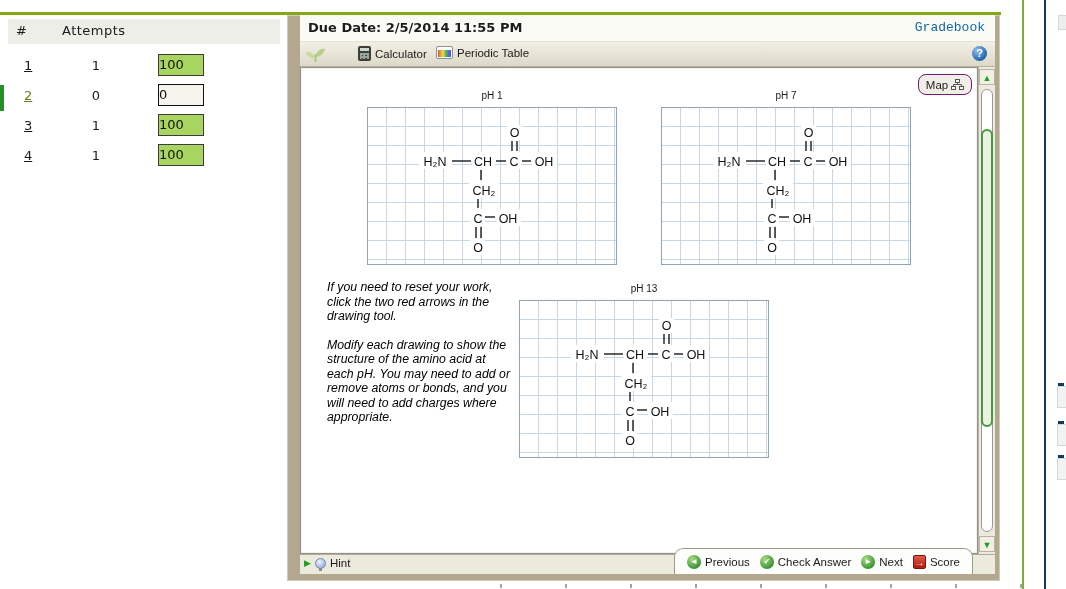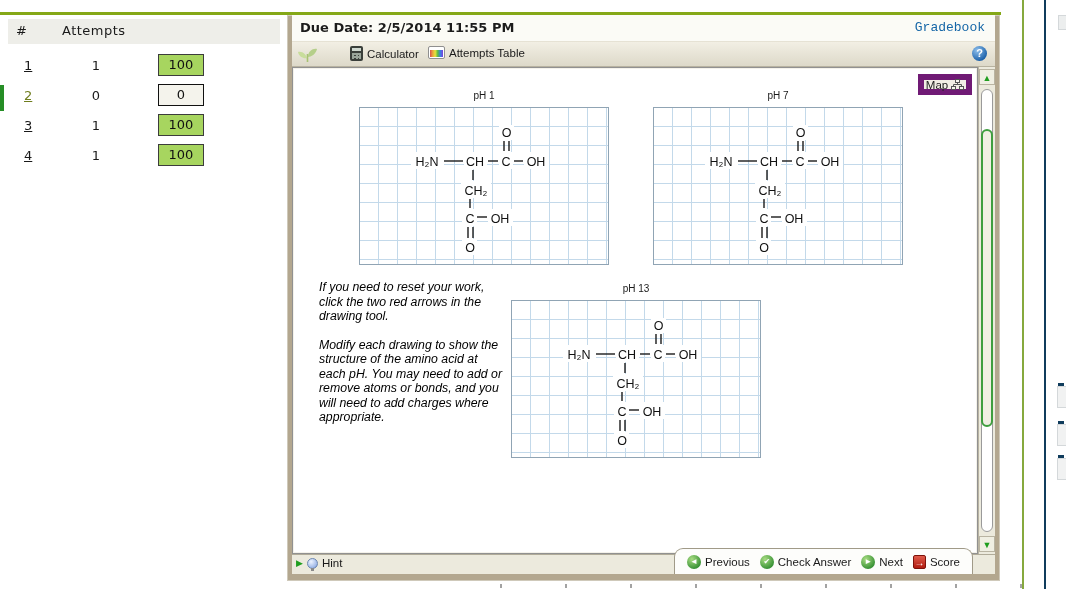--- a/index.html
+++ b/index.html
@@ -19,27 +19,27 @@
   .sb-head .c-att  { position:absolute; left:54px; top:4px; letter-spacing:.5px; }
   .sb-head .c-sco  { position:absolute; left:152px; top:4px; letter-spacing:.5px;margin-top:28px; }
   .sb-row { position:absolute; left:0; width:281px; height:30px; }
   .sb-row .qlink { position:absolute; left:24px; top:6px; font-size:13px; color:#1a1a1a;
                    text-decoration:underline; cursor:pointer; }
   .sb-row.current .qlink { color:#6f7d1e; }
   .sb-row .att { position:absolute; left:66px; top:6px; width:60px; text-align:center;
                  font-size:13px; color:#1a1a1a; }
   .sb-row .score-box { position:absolute; left:158px; top:2px; width:46px; height:22px;
                  border:1px solid #3c3c3c; background:#a7d55f; font-size:13px; color:#111;
-                 text-align:center; line-height:20px; }
+                 line-height:20px; }
   .sb-row.unscored .score-box { background:#f4f3ec; border-color:#111; }
   .cur-bar { position:absolute; left:0; top:70px; width:4px; height:26px; background:#268e26; }
 
   
   .window { position:absolute; left:287px; top:15px; width:713px; height:566px;
-            background:#b3a78f; padding:0 5px 7px 5px;
+            background:#b3a78f; padding:0 5px 7px 13px;
             box-shadow:0 0 0 1px #cfc9ba inset; }
   .win-inner { position:relative; width:100%; height:100%; background:#fff;
                display:flex; flex-direction:column; }
 
   .duebar { position:relative; height:26px; background:#fbfbf6; flex:0 0 26px; }
   .due-text { position:absolute; left:8px; top:5px; font-size:13px; font-weight:700;
               color:#1c1c1c; font-family:"DejaVu Sans", sans-serif; }
   .gradebook { position:absolute; right:10px; top:5px; font-size:13px; color:#1566a7;
                cursor:pointer; font-family:Liberation Mono, monospace; }
 
@@ -71,21 +71,21 @@
               border-bottom:1px solid #9a9484; }
   .qtab { position:absolute; left:2px; top:2px; height:20px; padding:0 14px 0 8px;
           background:#f1eee5; border:1px solid #9a9484; border-bottom:none;
           border-radius:2px 9px 0 0; font-size:11.5px; color:#222; line-height:19px;
           cursor:pointer; }
 
   .content-row { position:relative; flex:1 1 auto; display:flex; background:#d6d2c4; }
   .content { position:relative; flex:1 1 auto; background:#fff;
              border:1px solid #919191; box-shadow:0 0 0 1px #f4f2ea inset; }
   .map-btn { position:absolute; top:6px; right:5px; width:54px; height:21px;
-             background:#f1eee5; border:6px solid #701a75; border-radius:0;
+             background:#f1eee5; border:1px solid #701a75; border-radius:8px;
              font-size:11.5px; color:#222; display:flex; align-items:center;
              justify-content:center; gap:3px; cursor:pointer; }
 
   .panel { position:absolute; }
   .panel-title { width:250px; text-align:center; font-size:10px; color:#1a1a1a;
                  margin-bottom:6px; }
   .mol-slot { position:relative; width:250px; height:158px; background:
       repeating-linear-gradient(to right, transparent 0 18px, #c3d9ea 18px 19px),
       repeating-linear-gradient(to bottom, transparent 0 18px, #c3d9ea 18px 19px),
       #fff;
@@ -198,21 +198,21 @@
             <path d="M12 13 C12 7 17 4 21 5 C20 10 15 13 12 13 Z" fill="#b5cf8a"></path>
             <path d="M11.5 18 L11.5 10" stroke="#a8c273" stroke-width="1.6" fill="none"></path>
           </svg>
         </span>
         <span class="tb-item calc-btn">
           <span class="calc-icon"></span>
           <span>Calculator</span>
         </span>
         <span class="tb-item ptable-btn">
           <span class="pt-icon"></span>
-          <span>Attempts Table</span>
+          <span>Periodic Table</span>
         </span>
         <span class="help-btn">?</span>
       </div>
 
 
       <div class="content-row">
         <div class="content">
 
           <span class="map-btn">
             <span>Map</span>

